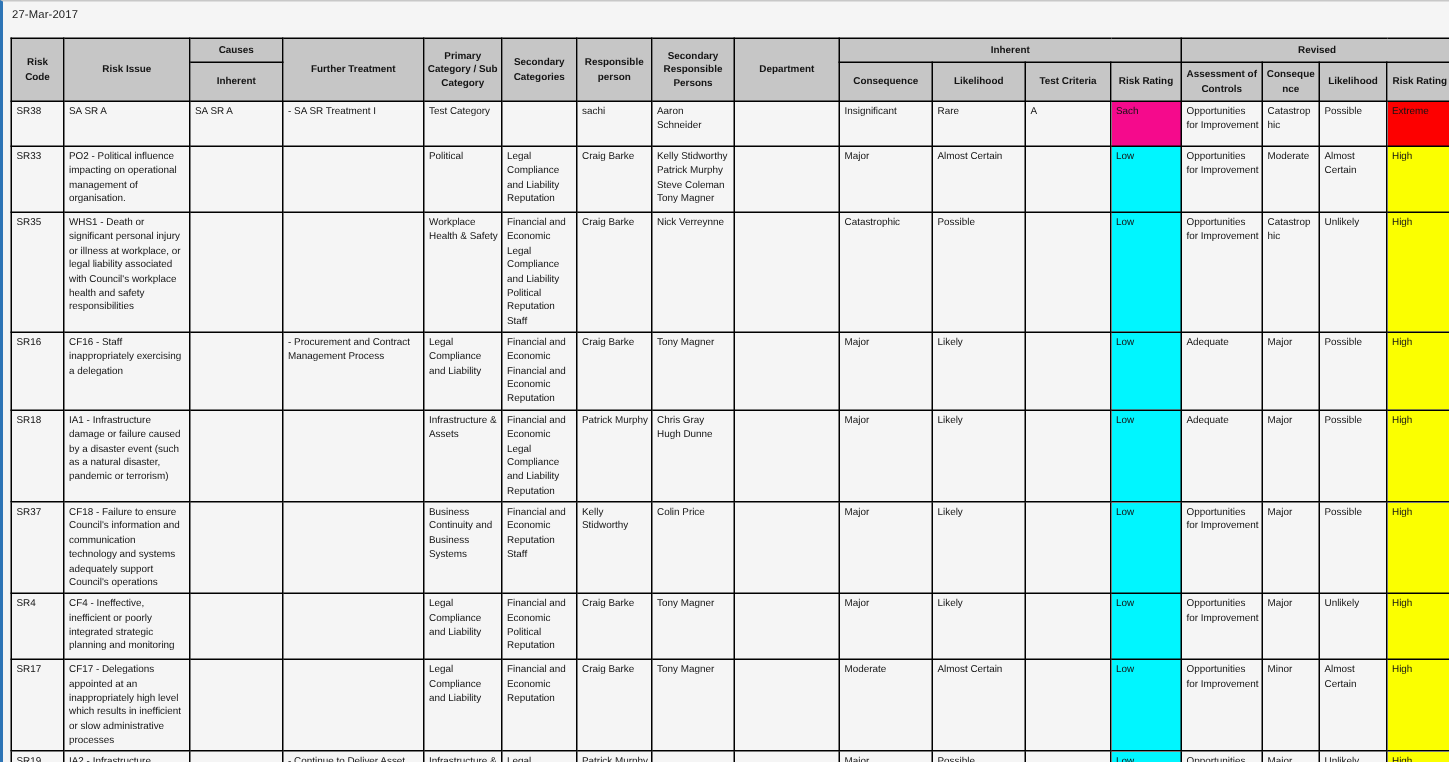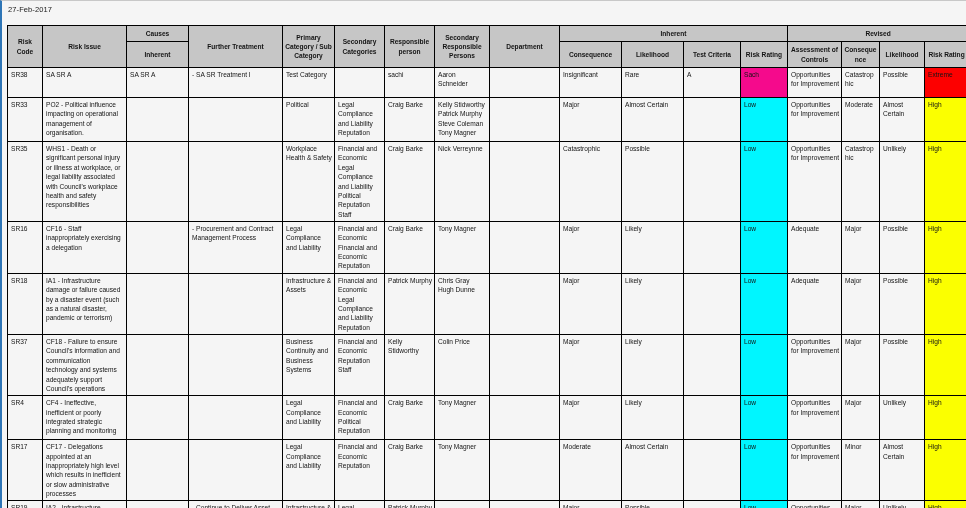--- a/index.html
+++ b/index.html
@@ -74,21 +74,21 @@
   td.fill-cyan    { background: #00f6ff !important; }
   td.fill-yellow  { background: #fbff00 !important; }
 
   .cellline { display: block; }
 </style>
 </head>
 <body>
 
 <div id="page">
 
-  <div id="report-date">27-Feb-2017</div>
+  <div id="report-date">27-Mar-2017</div>
 
   <div id="grid-wrap">
     <table class="risk-grid">
       <colgroup>
         <col style="width:35px">
         <col style="width:84px">
         <col style="width:62px">
         <col style="width:94px">
         <col style="width:52px">
         <col style="width:50px">

